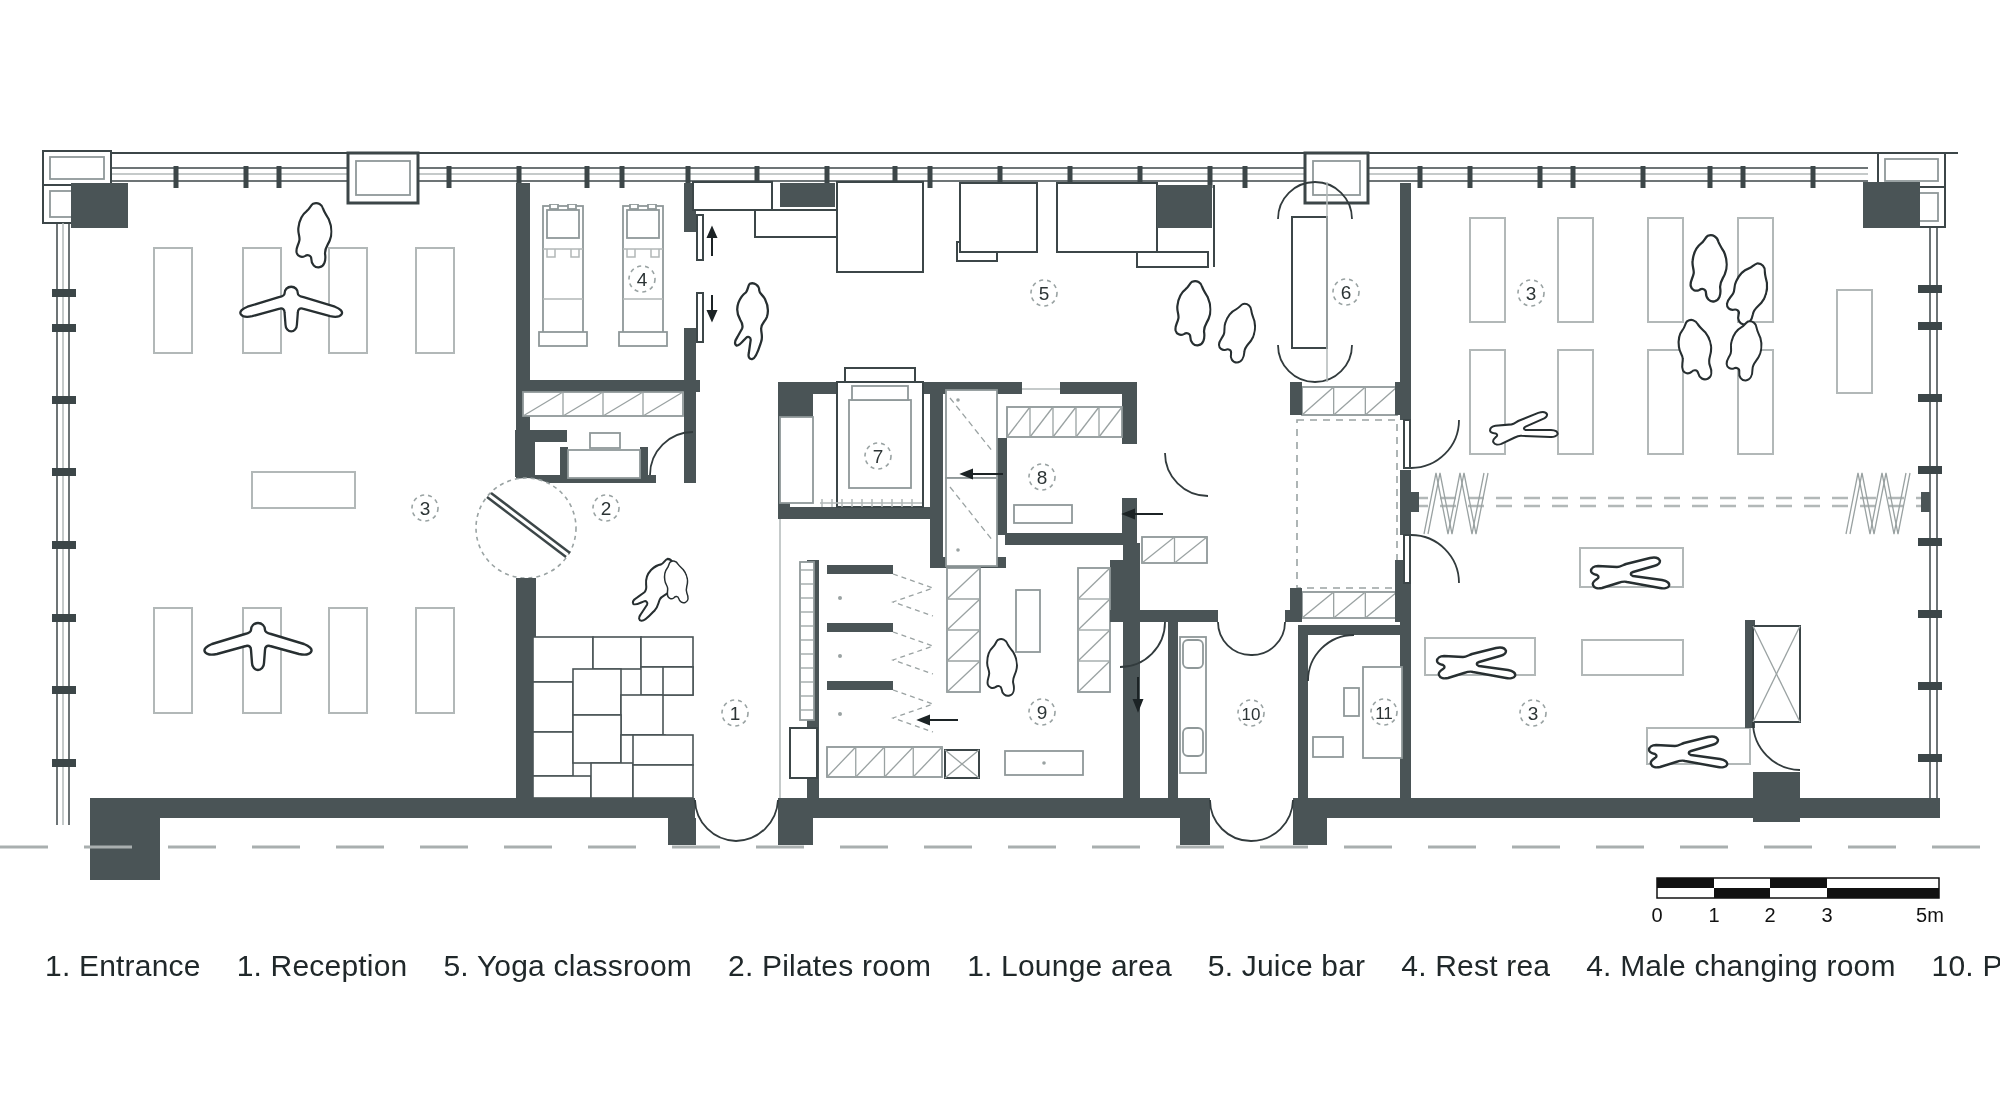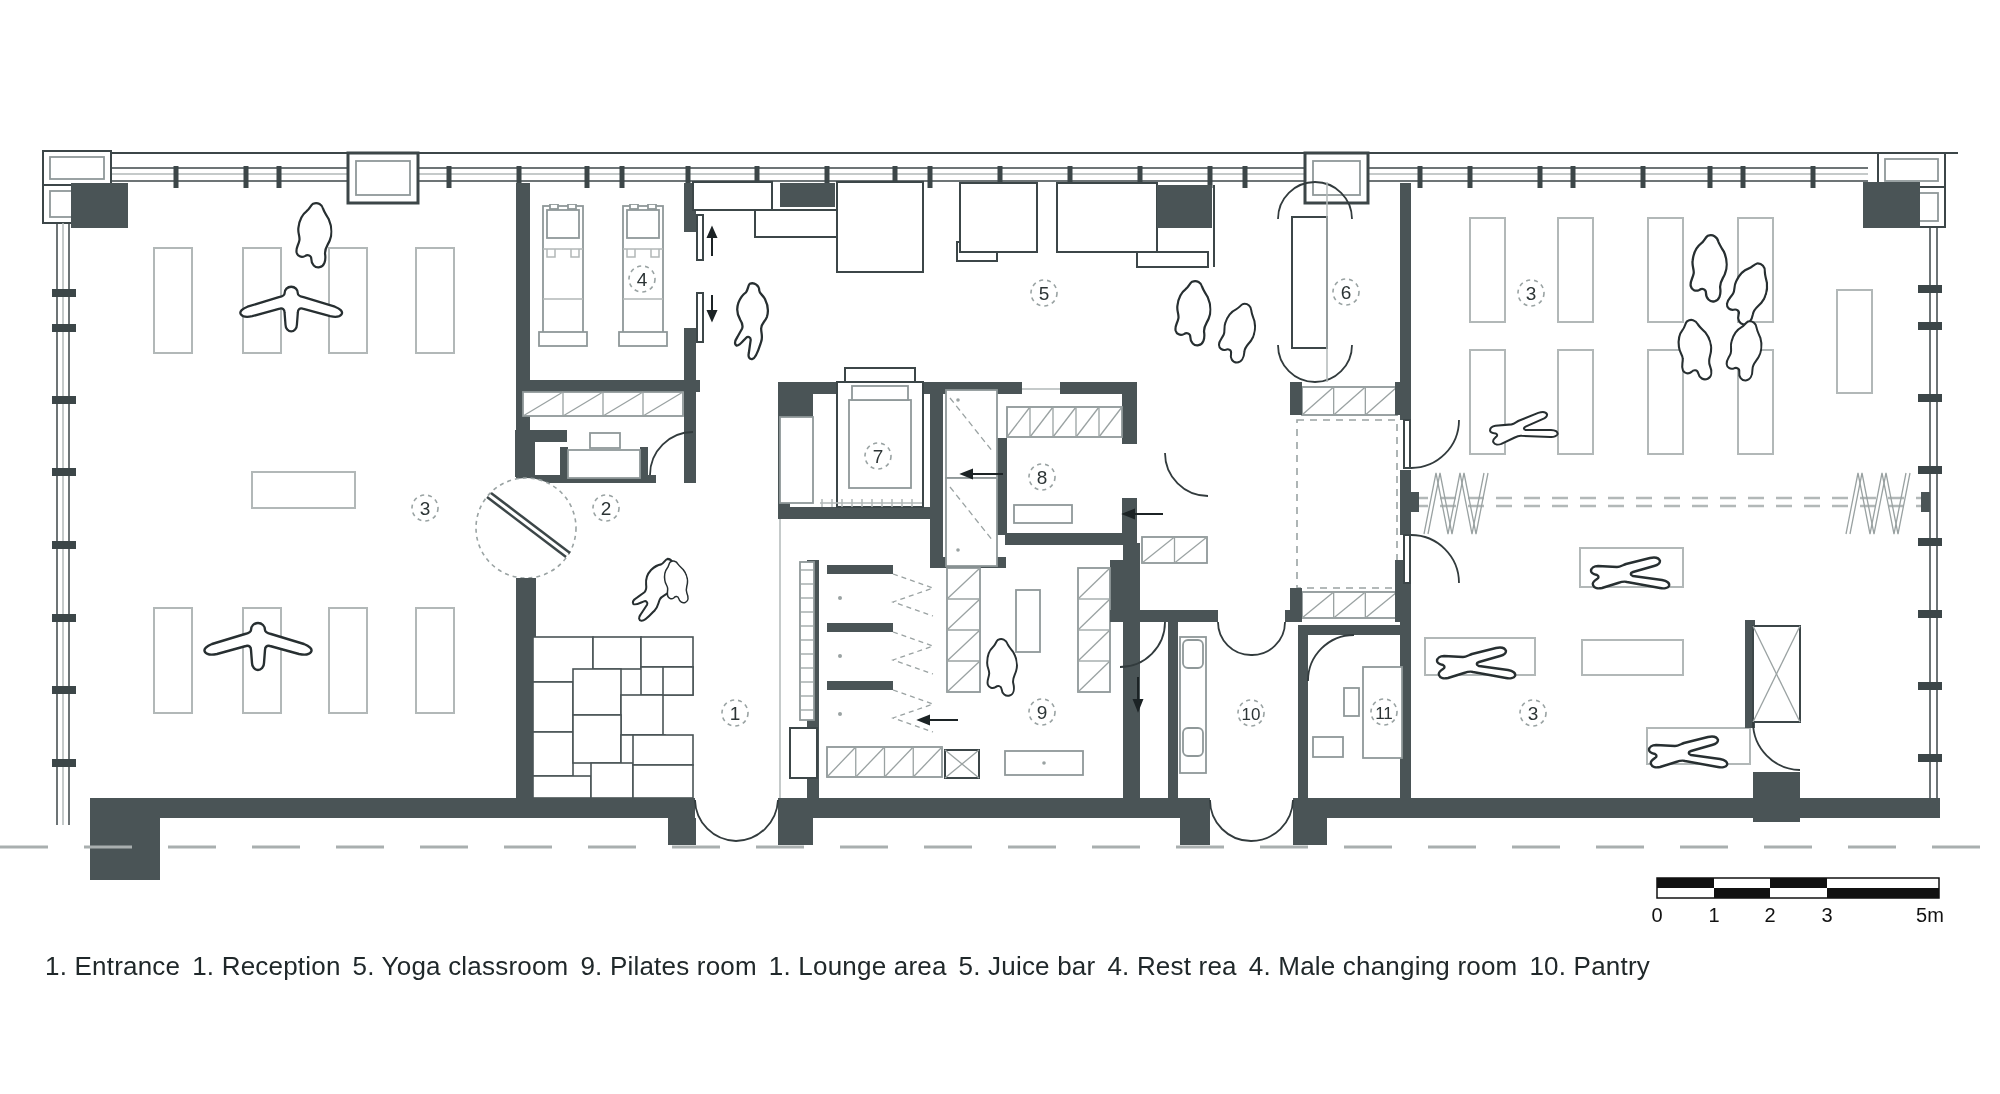--- a/index.html
+++ b/index.html
@@ -1,22 +1,22 @@
 <!DOCTYPE html>
 <html><head>
 <meta charset="utf-8">
 <style>
   html,body{margin:0;padding:0;background:#ffffff;}
   body{width:2000px;height:1094px;position:relative;font-family:"Liberation Sans",sans-serif;}
   #stage{position:absolute;left:0;top:0;width:2000px;height:1094px;}
   svg{display:block;}
   .legend-row{
     position:absolute;left:45px;top:948px;width:1920px;height:36px;
-    display:flex;flex-direction:row;align-items:center;gap:12px;
-    font-size:26px;color:#20282a;letter-spacing:.2px;white-space:nowrap;
+    display:flex;flex-direction:row;align-items:center;gap:36px;
+    font-size:30px;color:#20282a;letter-spacing:.2px;white-space:nowrap;
   }
   .legend-item{display:inline-block;}
   
   .wall{fill:#4a5456;stroke:none;}
   .thinwall{fill:none;stroke:#3c4648;stroke-width:2;}
   .thinwall15{fill:none;stroke:#3c4648;stroke-width:1.5;}
   .furn{fill:#ffffff;stroke:#8f9899;stroke-width:1.8;}
   .furnD{fill:#ffffff;stroke:#3c4648;stroke-width:2;}
   .mat{fill:#ffffff;stroke:#b2b8b8;stroke-width:2;}
   .hatchline{stroke:#9aa2a2;stroke-width:1.3;fill:none;}
@@ -569,20 +569,20 @@
         <text x="1770" y="922" text-anchor="middle" class="scale-label">2</text>
         <text x="1827" y="922" text-anchor="middle" class="scale-label">3</text>
         <text x="1930" y="922" text-anchor="middle" class="scale-label">5m</text>
       </g>
 </svg>
 
 <div class="legend-row" id="legend-row">
       <span class="legend-item">1. Entrance</span>
       <span class="legend-item">1. Reception</span>
       <span class="legend-item">5. Yoga classroom</span>
-      <span class="legend-item">9. Pilates room</span>
+      <span class="legend-item">2. Pilates room</span>
       <span class="legend-item">1. Lounge area</span>
       <span class="legend-item">5. Juice bar</span>
       <span class="legend-item">4. Rest rea</span>
       <span class="legend-item">4. Male changing room</span>
       <span class="legend-item">10. Pantry</span>
     </div>
 </div>
 
 </body></html>

